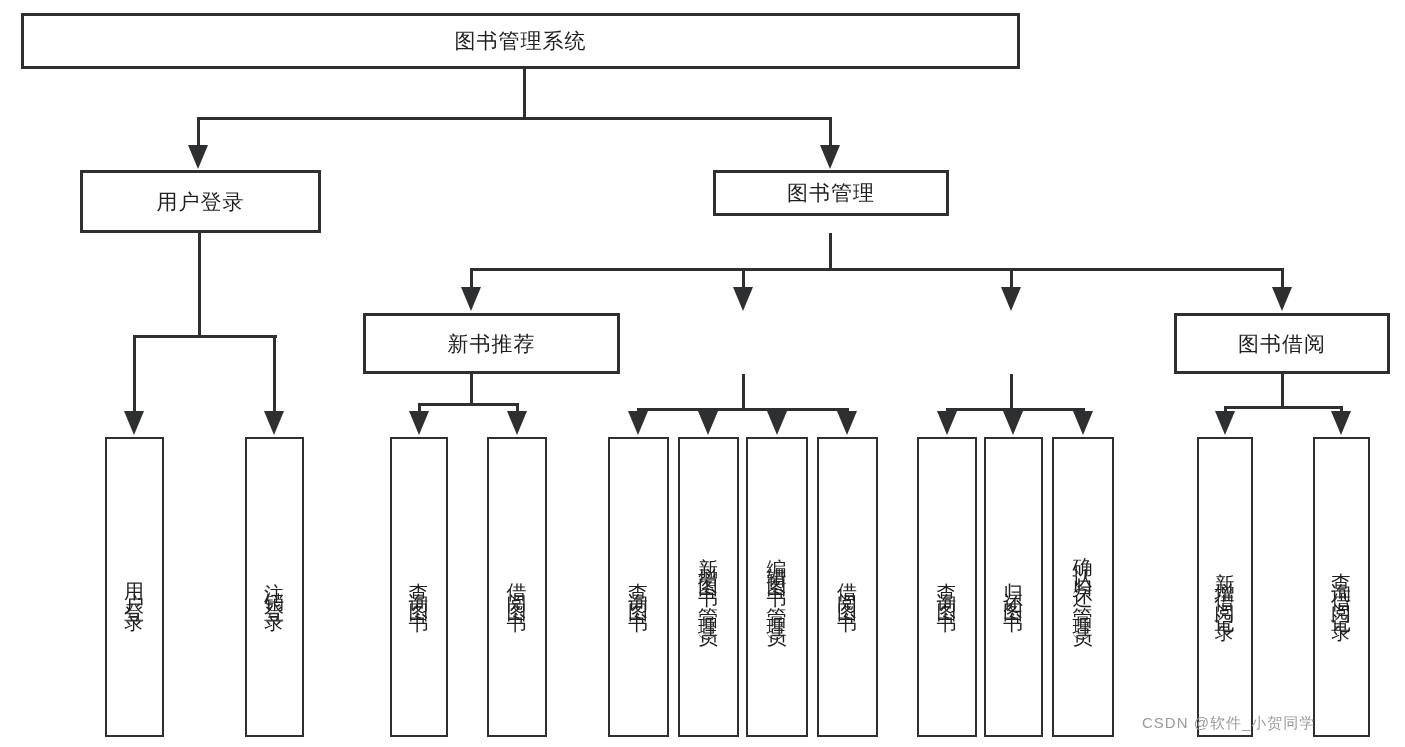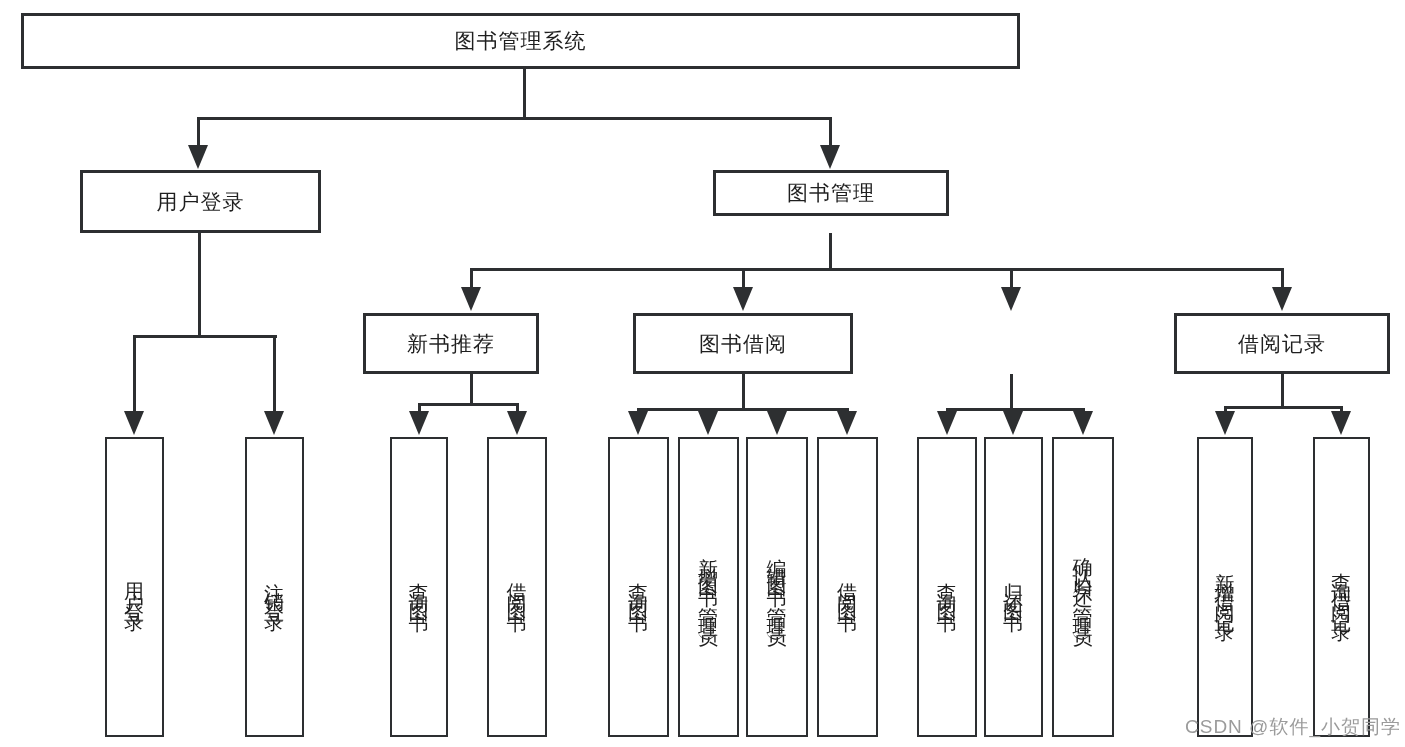--- a/index.html
+++ b/index.html
@@ -46,22 +46,22 @@
   .hl{position:absolute;height:3px;background:var(--line);}
   
   .arr{
     position:absolute;width:0;height:0;
     border-left:10px solid transparent;
     border-right:10px solid transparent;
     border-top:24px solid var(--line);
   }
   .watermark{
     position:absolute;
-    left:1185px;top:714px;
-    font-size:19px;
+    left:1142px;top:714px;
+    font-size:15px;
     color:var(--wm);
     letter-spacing:1px;
     white-space:nowrap;
     z-index:5;
   }
 </style>
 </head>
 <body>
 
 <div id="canvas">
@@ -71,31 +71,28 @@
   </div>
 
   <div class="box" style="left:80px;top:170px;width:241px;height:63px;">
     <span>用户登录</span>
   </div>
 
   <div class="box" style="left:713px;top:170px;width:236px;height:46px;">
     <span>图书管理</span>
   </div>
 
-  <div class="box" style="left:363px;top:313px;width:176px;height:61px;">
+  <div class="box" style="left:363px;top:313px;width:257px;height:61px;">
     <span>新书推荐</span>
   </div>
 
-  <div class="box" style="left:633px;top:313px;width:220px;height:61px;">
-    <span>图书借阅</span>
-  </div>
 
 
   <div class="box" style="left:1174px;top:313px;width:216px;height:61px;">
-    <span>借阅记录</span>
+    <span>图书借阅</span>
   </div>
 
   <div class="col" style="left:105px;width:59px;">
     <span class="vtext">用户登录</span>
   </div>
   <div class="col" style="left:245px;width:59px;">
     <span class="vtext">注销登录</span>
   </div>
 
   <div class="col" style="left:390px;width:58px;">

